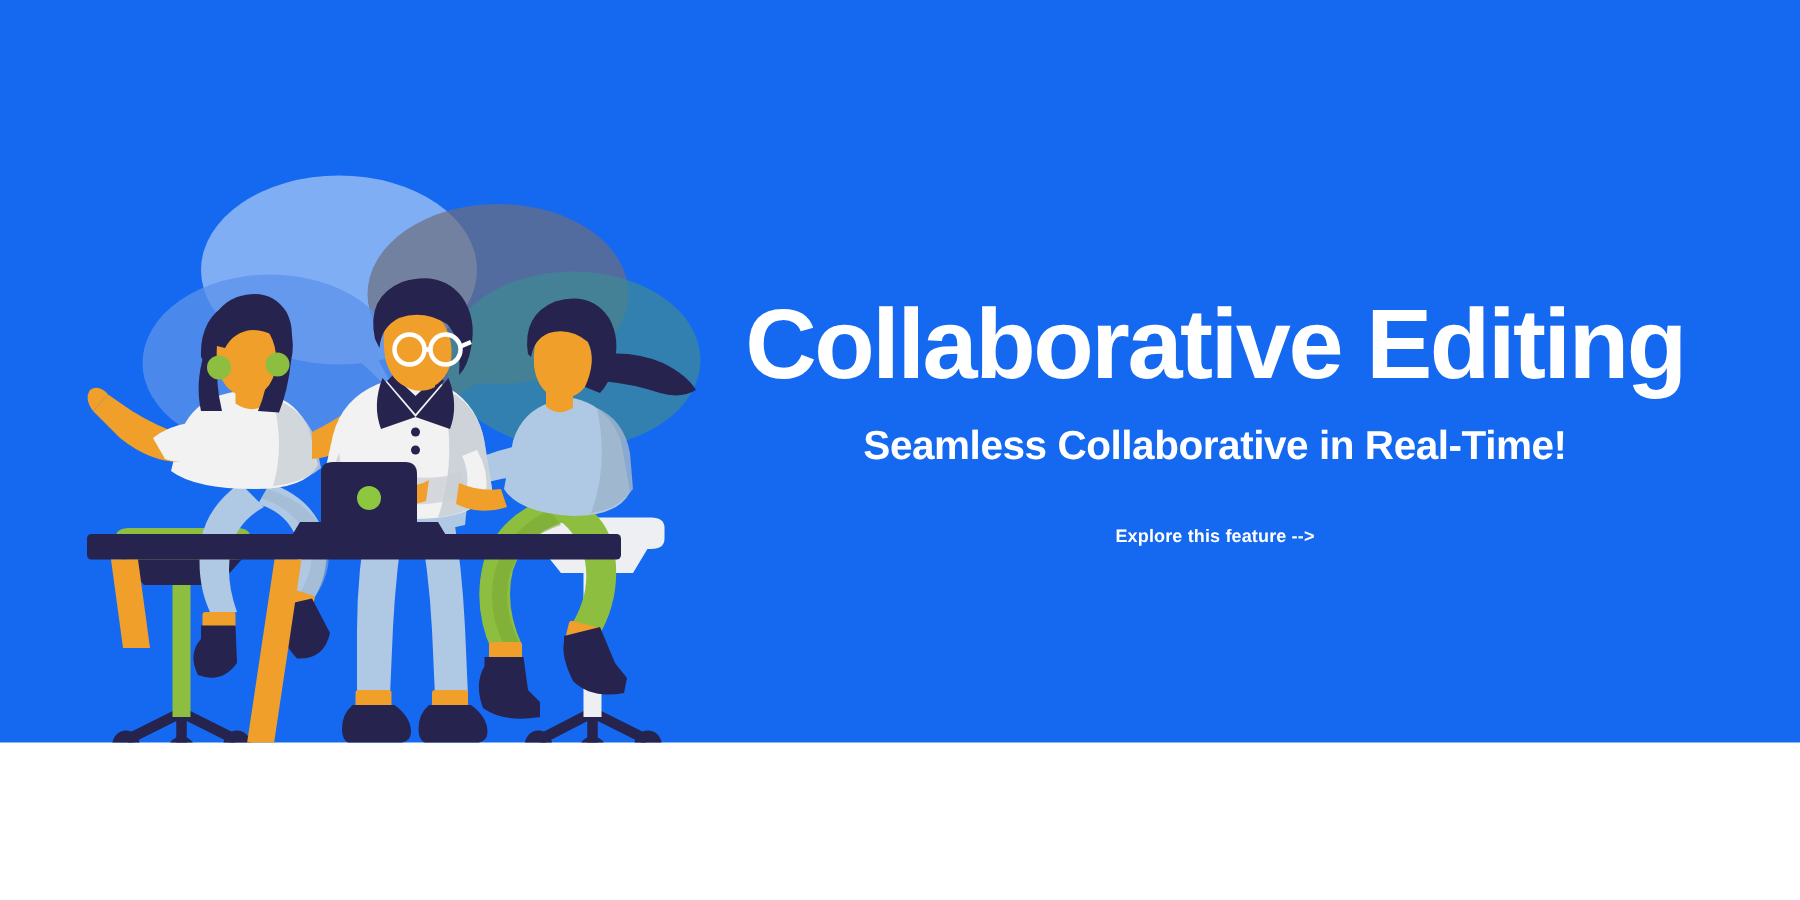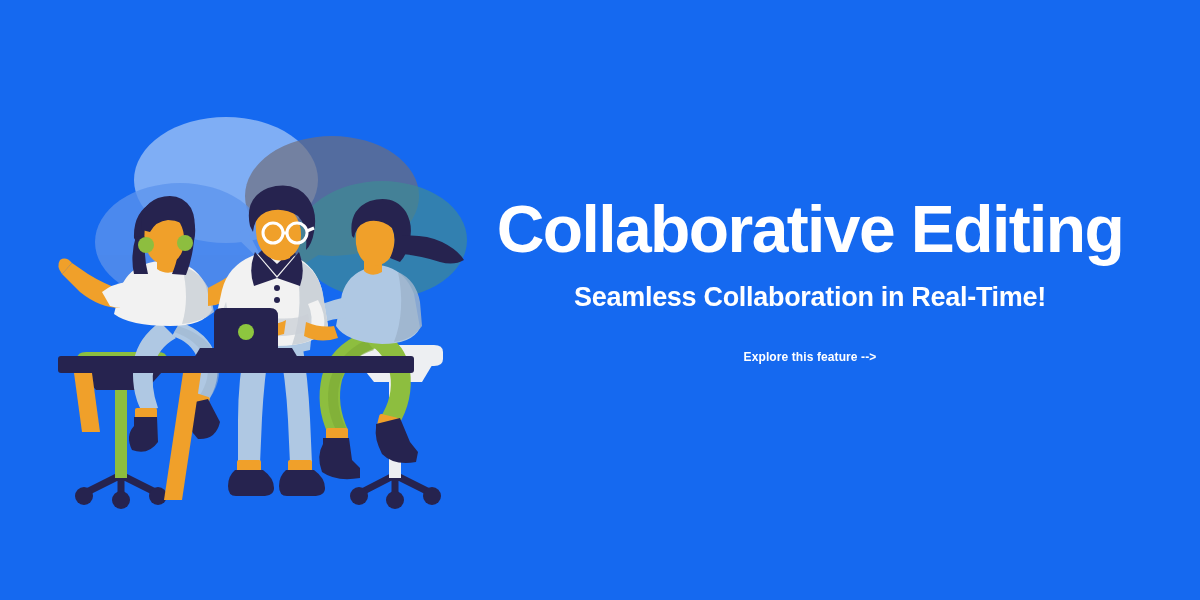--- a/index.html
+++ b/index.html
@@ -11,21 +11,21 @@
   body {
     width: 1200px;
     height: 600px;
     overflow: hidden;
     font-family: "Liberation Sans", sans-serif;
   }
 
   .banner {
     position: relative;
     width: 1200px;
-    height: 600px;
+    height: 495px;
     background: #1569F0;
     overflow: hidden;
   }
 
   
   .illustration {
     position: absolute;
     left: 30px;
     top: 60px;
     width: 440px;
@@ -261,17 +261,17 @@
 
         <path d="M153 313 L171 313 L152 440 L134 440 Z" fill="#F0A02A"></path>
         <path d="M44 313 L62 313 L70 372 L52 372 Z" fill="#F0A02A"></path>
       </g>
 
     </svg>
   </div>
 
   <div class="text-block">
     <h1 class="headline">Collaborative Editing</h1>
-    <p class="subhead">Seamless Collaboration in Real-Time!</p>
+    <p class="subhead">Seamless Collaborative in Real-Time!</p>
     <a class="cta" href="#">Explore this feature --&gt;</a>
   </div>
 
 </div>
 
 </body></html>

